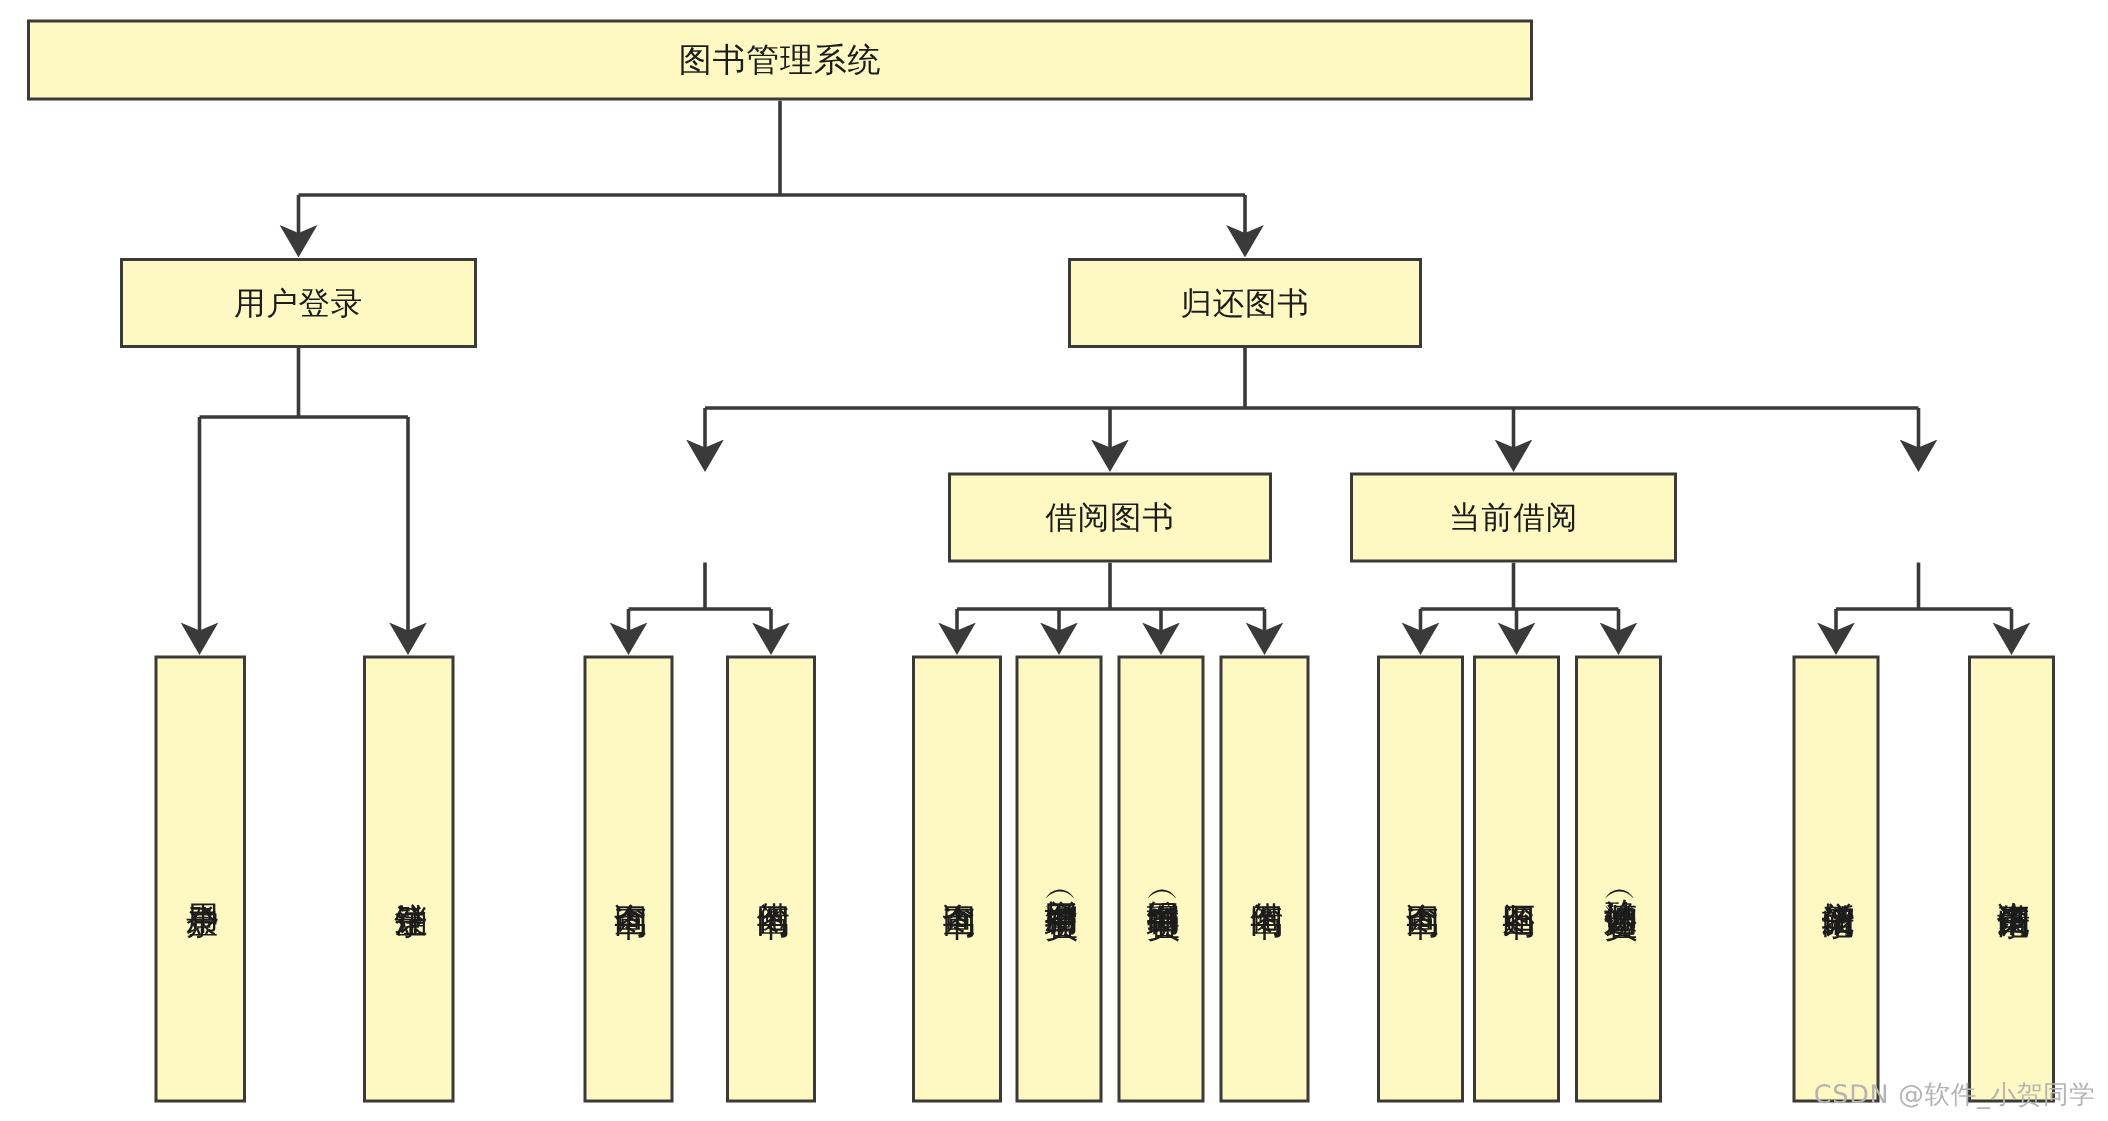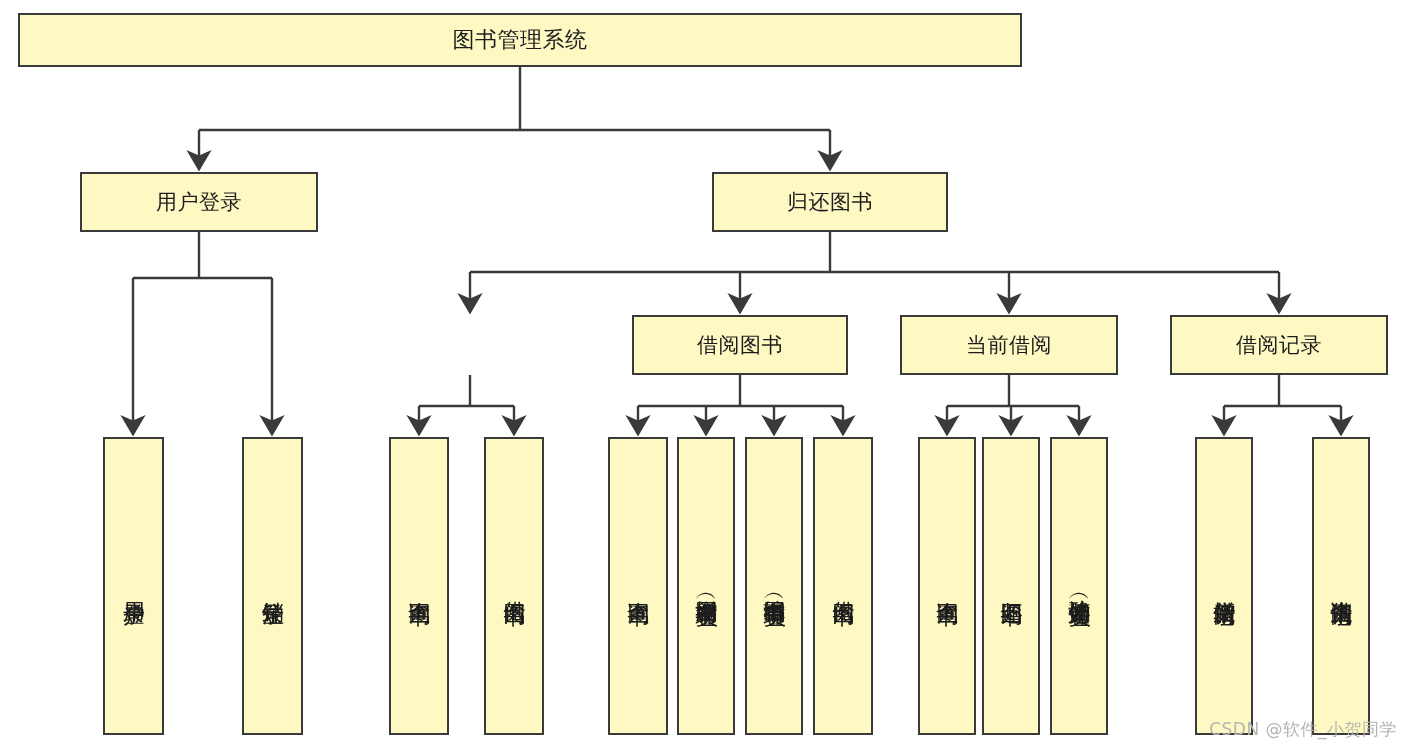--- a/index.html
+++ b/index.html
@@ -136,23 +136,20 @@
   <div class="node horiz" style="left:712px; top:172px; width:236px; height:60px;">
     <span>归还图书</span>
   </div>
 
   <div class="node horiz" style="left:632px; top:315px; width:216px; height:60px;">
     <span>借阅图书</span>
   </div>
   <div class="node horiz" style="left:900px; top:315px; width:218px; height:60px;">
     <span>当前借阅</span>
   </div>
-  <div class="node horiz" style="left:1170px; top:315px; width:218px; height:60px;">
-    <span>借阅记录</span>
-  </div>
 
   <div class="node vert" style="left:103px; top:437px; width:61px; height:298px;">
     <span>用户登录</span>
   </div>
   <div class="node vert" style="left:242px; top:437px; width:61px; height:298px;">
     <span>注销登录</span>
   </div>
 
   <div class="node vert" style="left:389px; top:437px; width:60px; height:298px;">
     <span>查询图书</span>

